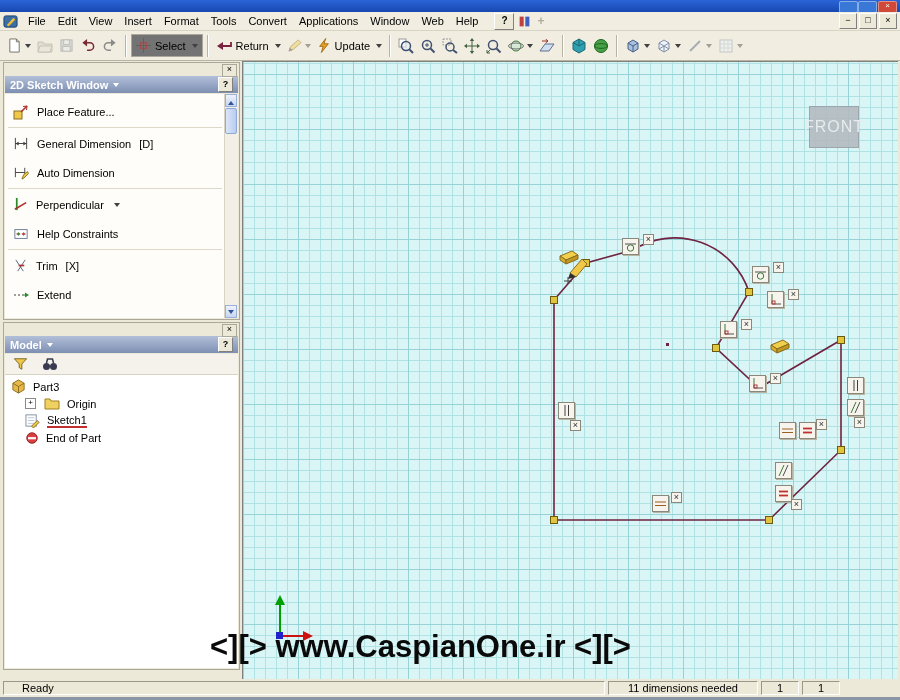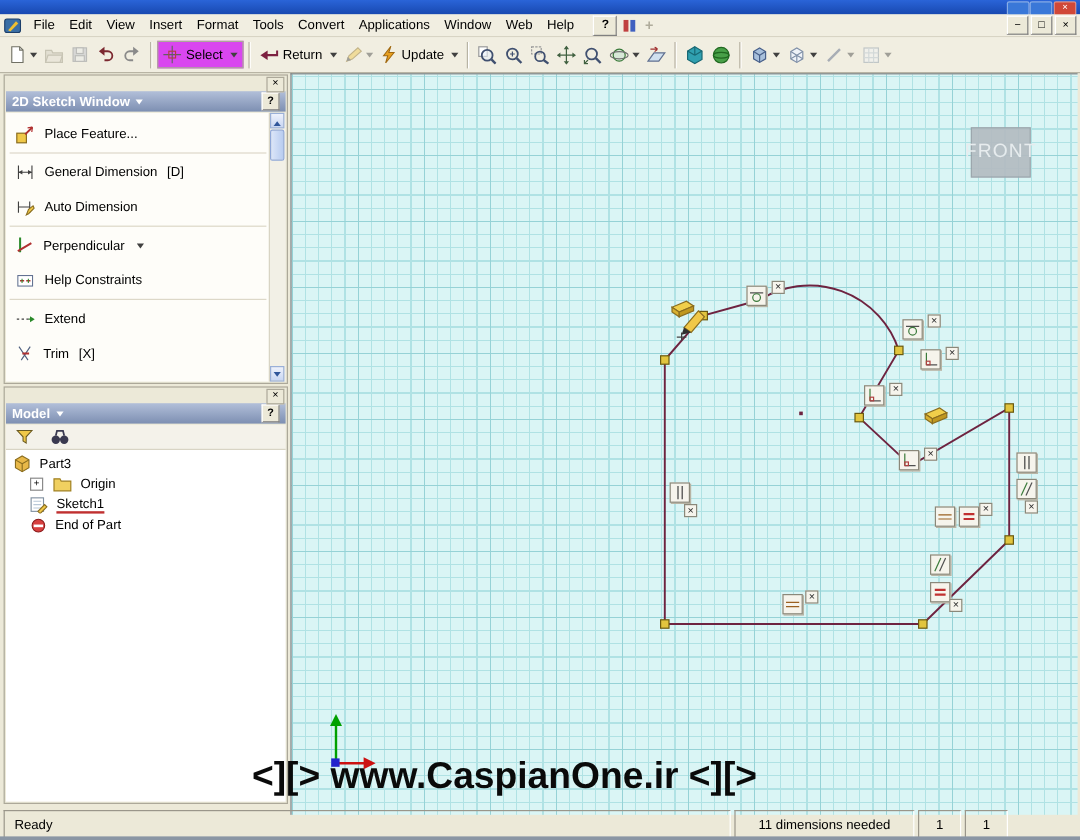--- a/index.html
+++ b/index.html
@@ -17,21 +17,21 @@
   .mi{padding:2px 6px;white-space:nowrap}
   .mhelp{margin-left:10px;width:18px;height:15px;background:#ece9d8;border:1px solid;border-color:#fff #808080 #808080 #fff;text-align:center;font-size:10px;font-weight:bold;line-height:14px}
   .maddin{margin-left:4px;display:inline-flex}
   .mplus{margin-left:6px;color:#b0ac9c;font-size:12px;font-weight:bold}
   .mdi{margin-left:auto;display:flex;gap:2px;margin-right:3px}
   .mdib{width:16px;height:14px;background:#ece9d8;border:1px solid;border-color:#fff #808080 #808080 #fff;font-size:9px;line-height:12px;text-align:center}
 
   
   .toolbar{position:absolute;left:0;top:31px;width:100%;height:30px;background:#f1eee1;border-bottom:1px solid #b8b4a4;display:flex;align-items:center;padding:0 4px;box-sizing:border-box}
   .tbtn{display:flex;align-items:center;height:24px;padding:0 3px;gap:1px}
-  .grp{display:flex;align-items:center;border:1px solid #aca899;background:#d946ef;height:21px;padding:0 4px;gap:3px}
+  .grp{display:flex;align-items:center;border:1px solid #aca899;background:#737373;height:21px;padding:0 4px;gap:3px}
   .flatgrp{display:flex;align-items:center;height:24px;padding:0 3px;gap:3px}
   .tlabel{font-size:11px;padding:0 1px;white-space:nowrap}
   .caret{width:0;height:0;border:3px solid transparent;border-top:4px solid #404040;transform:translateY(2px);margin-left:2px}
   .tsep{width:0;height:22px;border-left:1px solid #b8b4a4;border-right:1px solid #fff;margin:0 4px}
   .grayed{opacity:.45}
   .ico{display:inline-flex;align-items:center;justify-content:center}
 
   
   .panel{position:absolute;left:3px;width:237px;background:#ece9d8;border:1px solid #aca899;box-sizing:border-box}
   .sketchp{top:62px;height:258px}
@@ -72,21 +72,21 @@
   .cfree{background:transparent;border:none;box-shadow:none;width:24px;height:18px}
   .cbx{position:absolute;width:11px;height:11px;background:#f6f4ec;border:1px solid #8a887a;font-size:9px;line-height:9px;text-align:center;color:#303030;box-sizing:border-box}
   .front{position:absolute;left:566px;top:44px;width:48px;height:40px;background:#b4bcc2;border:1px solid #98a2a8;color:#e8ecee;font-size:16px;font-weight:normal;display:flex;align-items:center;justify-content:center;letter-spacing:1px;opacity:.93}
   .pcursor{position:absolute;left:320px;top:192px}
 
   .watermark{position:absolute;left:210px;top:629px;font-size:31px;font-weight:bold;color:#0a0a0a;z-index:5;white-space:nowrap}
   .triad{position:absolute;left:258px;top:592px;z-index:6}
 
   
   .statusbar{position:absolute;left:0;top:679px;width:100%;height:18px;background:#ece9d8;display:flex;gap:3px;padding:1px 3px;box-sizing:border-box;font-size:11px;align-items:center}
-  .scell{border:1px solid;border-color:#9a968a #fff #fff #9a968a;display:flex;align-items:center;padding:0 8px;height:26px;box-sizing:border-box}
+  .scell{border:1px solid;border-color:#9a968a #fff #fff #9a968a;display:flex;align-items:center;padding:0 18px;height:14px;box-sizing:border-box}
   .smsg{flex:1}
   .sc1{width:150px;justify-content:center}
   .sc2{width:36px;justify-content:center}
   .ssp{width:54px;border:none}
   .botedge{position:absolute;left:0;top:697px;width:100%;height:3px;background:#8a96a4}
 </style>
 </head>
 <body>
 
 <div class="win">
@@ -394,37 +394,37 @@
               <rect x="1" y="3" width="14" height="10" fill="#fff" stroke="#607090"></rect>
               <path d="M3 8h4M9 8h4" stroke="#b03030" stroke-width="1.5"></path>
               <path d="M5 6v4M11 6v4" stroke="#2a8a2a"></path>
             </svg>
           </span>
         <span>Help Constraints</span>
       </div>
       <div class="psep"></div>
       <div class="pitem">
         <span class="ico">
+            <svg width="15" height="15" viewBox="0 0 16 16">
+              <path d="M3 2l8 12M13 2L5 14" stroke="#506080"></path>
+              <path d="M6 8h6" stroke="#b03030" stroke-width="1.8"></path>
+            </svg>
+          </span>
+        <span>Trim</span>
+        <span>[X]</span>
+      </div>
+      <div class="pitem">
+        <span class="ico">
             <svg width="16" height="10" viewBox="0 0 16 10">
               <path d="M1 5h2M5 5h2M9 5h2" stroke="#404040"></path>
               <line x1="11" y1="5" x2="14" y2="5" stroke="#2a8a2a"></line>
               <path d="M16 5l-4-2.5v5z" fill="#2a8a2a"></path>
             </svg>
           </span>
         <span>Extend</span>
-      </div>
-      <div class="pitem">
-        <span class="ico">
-            <svg width="15" height="15" viewBox="0 0 16 16">
-              <path d="M3 2l8 12M13 2L5 14" stroke="#506080"></path>
-              <path d="M6 8h6" stroke="#b03030" stroke-width="1.8"></path>
-            </svg>
-          </span>
-        <span>Trim</span>
-        <span>[X]</span>
       </div>
     </div>
     <div class="sb">
       <span class="sbbtn sbup"></span>
       <span class="sbthumb"></span>
       <span class="sbbtn sbdn"></span>
     </div>
   </div>
 
   <div class="panel modelp">

